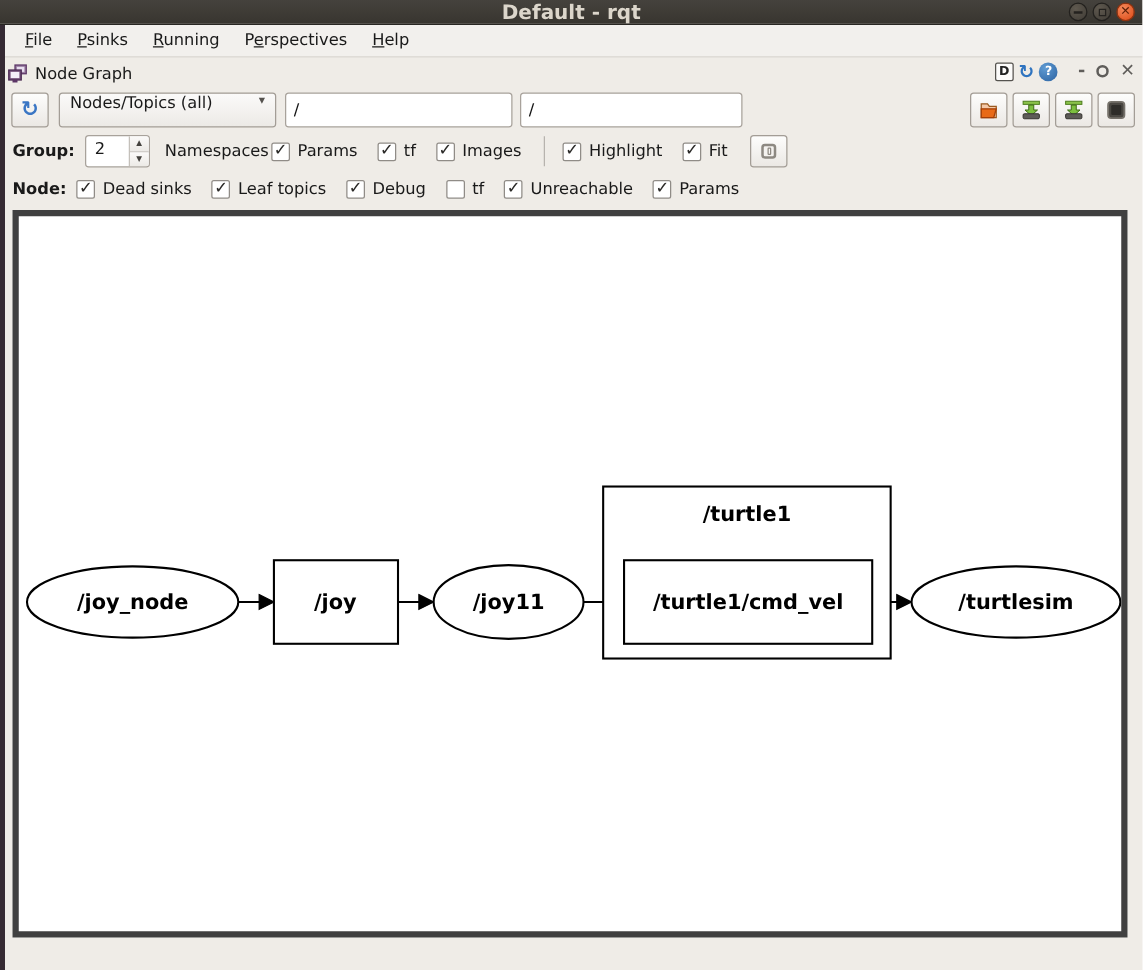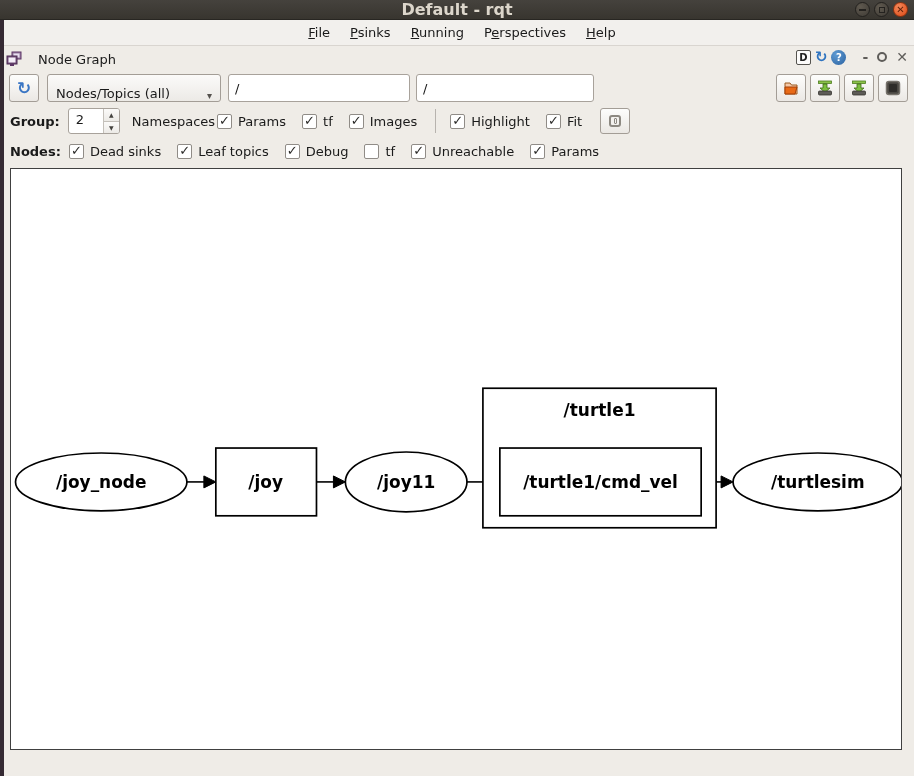--- a/index.html
+++ b/index.html
@@ -31,30 +31,30 @@
   .winbtn.close { background:radial-gradient(circle at 35% 30%, #f3895b, #dd4814); border-color:#8c3210; }
   .glyph-dash { width:7px; height:2px; background:#24221f; }
   .glyph-square { width:6px; height:6px; border:1.5px solid #24221f; }
   .glyph-x { color:#5e1f07; font-size:10px; font-weight:bold; line-height:1; }
   
   .win-edge-left { position:absolute; top:20px; left:0; bottom:0; width:4px; background:#352a33; }
   
   .menubar {
     position:absolute; top:20px; left:4px; right:0; height:26px;
     background:#f2f0ed; border-bottom:1px solid #d9d5d0;
-    display:flex; align-items:center; padding-left:6px;justify-content:center;
+    display:flex; align-items:center; padding-left:6px;
   }
   .menu-item { padding:3px 10px; cursor:default; }
   .menu-item u { text-decoration:underline; }
   
   .dockheader {
     position:absolute; top:47px; left:4px; right:0; height:24px;
     display:flex; align-items:center; padding-left:2px;
   }
-  .dock-title { margin-left:16px; font-size:13px; }
+  .dock-title { margin-left:6px; font-size:13px; }
   .dock-controls { position:absolute; right:4px; top:2px; display:flex; align-items:center; gap:4px; }
   .dock-dbtn {
     width:15px; height:15px; background:#fcfbfa; border:1px solid #55534f; border-radius:2px;
     font-size:10px; font-weight:bold; color:#222; display:flex; align-items:center; justify-content:center;
   }
   .dock-reload { color:#2f74c0; font-weight:bold; font-size:15px; line-height:1; }
   .dock-help {
     width:15px; height:15px; border-radius:50%;
     background:radial-gradient(circle at 35% 30%, #5f9bd3, #2b62a1);
     color:#fff; font-size:10px; font-weight:bold;
@@ -71,21 +71,21 @@
     cursor:default;
   }
   
   .toolbar1 { position:absolute; top:74px; left:4px; right:0; height:30px; }
   .refresh-btn { position:absolute; left:5px; top:0; width:30px; height:28px; }
   .refresh-glyph { color:#3a76c4; font-weight:bold; font-size:17px; line-height:1; }
   .combo {
     position:absolute; left:43px; top:0; width:174px; height:28px;
     background:linear-gradient(#fbfaf9,#eceae6);
     border:1px solid #a39d96; border-radius:3px;
-    display:flex; align-items:flex-end; padding:0 8px;
+    display:flex; align-items:flex-start; padding:0 8px;
   }
   .combo-value { flex:1; }
   .combo-arrow { color:#55524e; font-size:10px; }
   .tb-input {
     position:absolute; top:0; height:28px;
     background:#fff; border:1px solid #a8a29b; border-radius:3px;
     padding:0 6px; font-size:13px; font-family:"DejaVu Sans",sans-serif; color:#111;
   }
   .tb-input.f1 { left:224px; width:182px; }
   .tb-input.f2 { left:412px; width:178px; }
@@ -114,21 +114,21 @@
   }
   .cb .check { display:none; color:#2b2a28; font-size:13px; font-weight:bold; line-height:1; margin-top:-2px; }
   .cb[data-checked="true"] .check { display:block; }
   .vsep { width:1px; height:24px; background:#b7b3ae; margin:0 14px 0 2px; }
   .fit-view-btn { width:30px; height:26px; margin-left:2px; }
   .fit-view-icon { width:12px; height:12px; border:2px solid #8d8982; border-radius:3px; background:#f4f2ef; display:flex; align-items:center; justify-content:center; }
   .fit-view-icon i { display:block; width:3px; height:6px; border:1px solid #8d8982; border-radius:1px; }
   
   .canvas {
     position:absolute; top:168px; left:10px; width:892px; height:582px;
-    background:#fff; border:1px solid #404040;
+    background:#fff; border:5px solid #404040;
   }
   .graph-svg { width:100%; height:100%; }
   .gnode { fill:#ffffff; stroke:#000; stroke-width:1.7; }
   .gedge { stroke:#000; stroke-width:1.6; }
   .ghead { fill:#000; stroke:#000; }
   .gtext { font-family:"DejaVu Sans",sans-serif; font-weight:bold; font-size:17px; fill:#000; text-anchor:middle; }
   
   .icon16 { width:16px; height:16px; display:block; }
 </style>
 </head>
@@ -264,21 +264,21 @@
   </span>
 
   <div class="btn fit-view-btn">
     <span class="fit-view-icon">
         <i></i>
       </span>
   </div>
 </div>
 
 <div class="toolbar3">
-  <span class="row-label">Nodes:</span>
+  <span class="row-label">Node:</span>
   <span class="cb-group">
     <span class="cb" data-checked="true">
         <span class="check">✓</span>
       </span>
     <span>Dead sinks</span>
   </span>
   <span class="cb-group">
     <span class="cb" data-checked="true">
         <span class="check">✓</span>
       </span>

